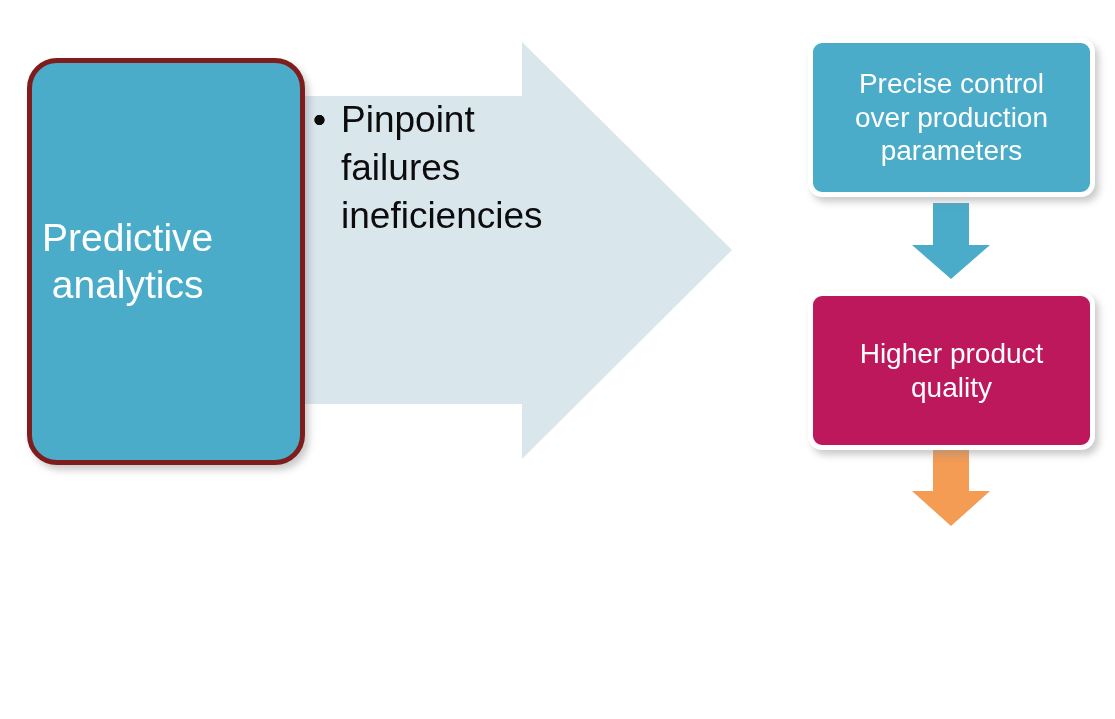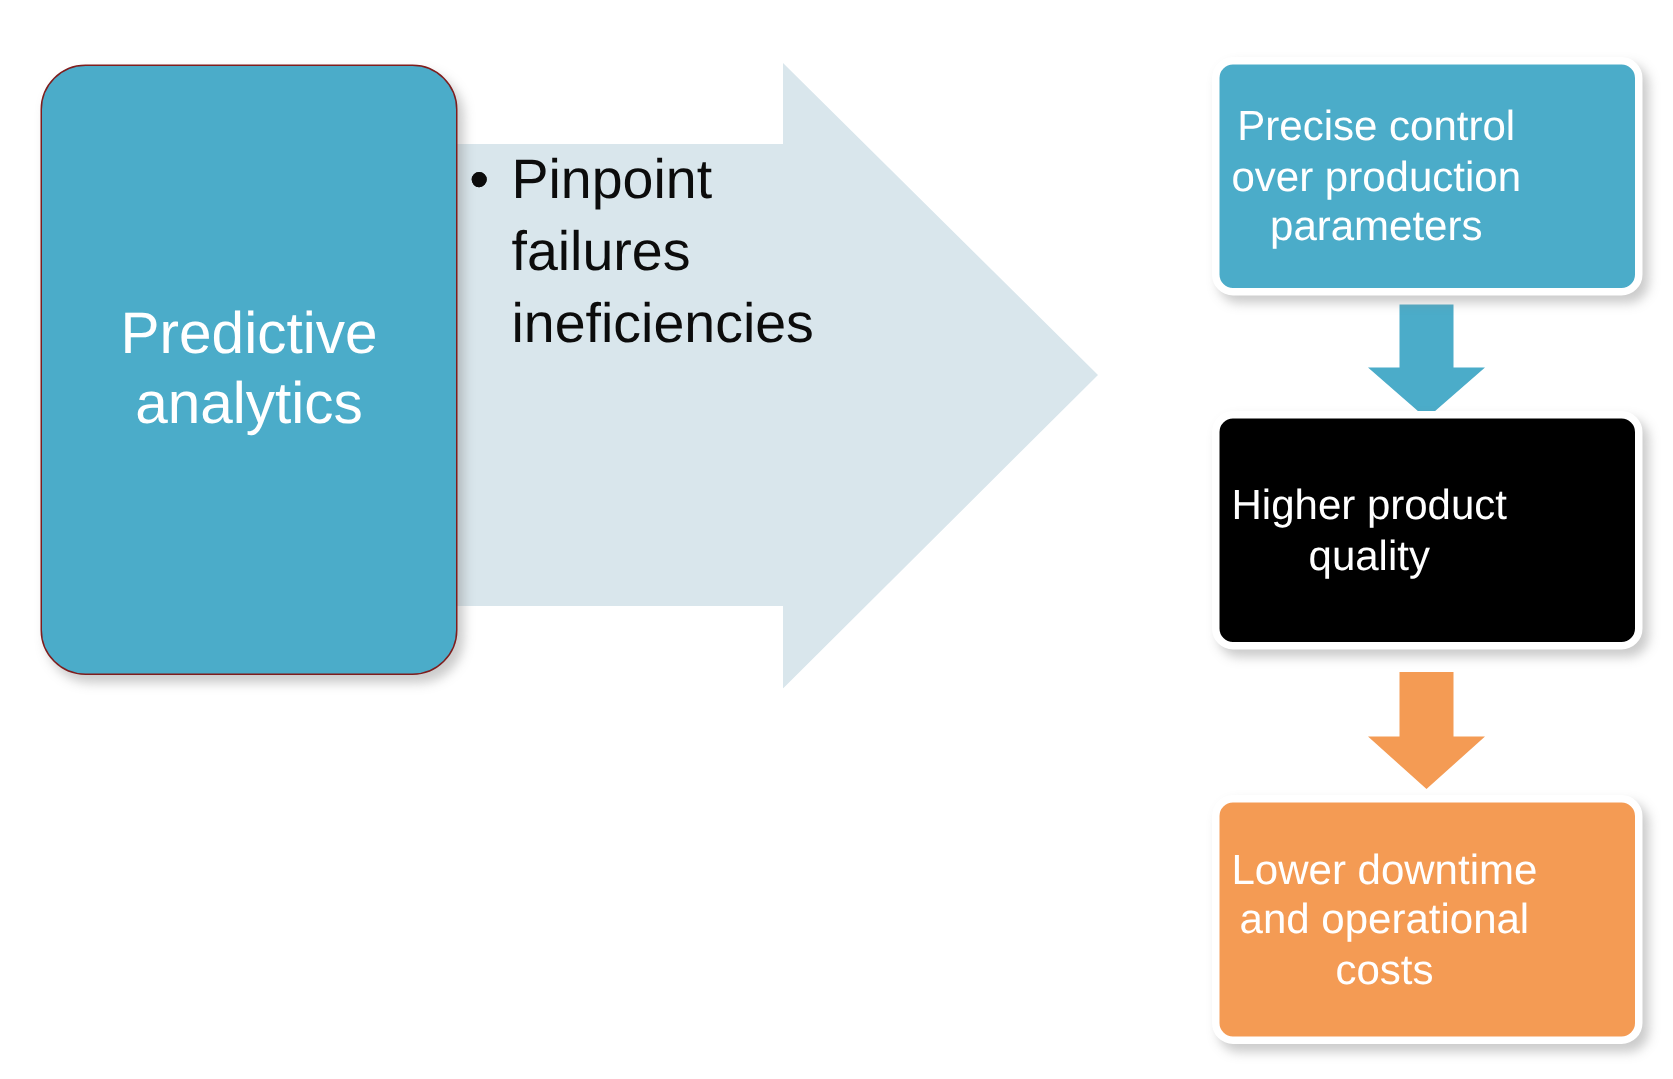--- a/index.html
+++ b/index.html
@@ -17,31 +17,31 @@
     width: 1115px;
     height: 719px;
     background: #ffffff;
     overflow: hidden;
   }
 
   
   .source-box {
     position: absolute;
     left: 27px;
-    top: 43px;
+    top: 58px;
     width: 278px;
     height: 407px;
     background: #4BACC9;
     border-radius: 30px;
-    border: 1px solid #7f1d1d;
+    border: 5px solid #7f1d1d;
     box-sizing: border-box;
     box-shadow: 4px 5px 7px rgba(140,140,140,0.45);
     display: flex;
     align-items: center;
-    justify-content: center;
+    justify-content: flex-start;
     z-index: 5;
   }
   .source-box .source-label {
     color: #ffffff;
     font-size: 39px;
     line-height: 1.18;
     text-align: center;
     font-weight: 400;
     padding: 0 10px;
     white-space: pre-line;
@@ -95,41 +95,42 @@
   .result-box {
     position: absolute;
     left: 808px;
     width: 287px;
     box-sizing: border-box;
     border-radius: 14px;
     border: 5px solid #ffffff;
     box-shadow: 4px 5px 7px rgba(140,140,140,0.45);
     display: flex;
     align-items: center;
+    justify-content: center;
     z-index: 4;
   }
   .result-box .result-label {
     color: #ffffff;
     font-size: 28px;
     line-height: 1.2;
     text-align: center;
     font-weight: 400;
     padding: 0 8px;
     white-space: pre-line;
   }
 
   #box-precise-control {
     top: 38px;
     height: 159px;
     background: #4BACC9;
   }
   #box-product-quality {
-    top: 274px;
+    top: 291px;
     height: 159px;
-    background: #000000;
+    background: #be185d;
   }
   #box-lower-costs {
     top: 530px;
     height: 166px;
     background: #F49B54;
   }
 
   
   .connector-arrow {
     position: absolute;
@@ -190,19 +191,14 @@
     <div class="result-label">Higher product
 quality</div>
   </div>
 
   <div class="connector-arrow" id="connector-orange">
     <svg viewBox="0 0 78 78" preserveAspectRatio="none">
       <polygon points="21,0 57,0 57,43 78,43 39,78 0,43 21,43" fill="#F49B54"></polygon>
     </svg>
   </div>
 
-  <div class="result-box" id="box-lower-costs">
-    <div class="result-label">Lower downtime
-and operational
-costs</div>
-  </div>
 
 </div>
 
 </body></html>

